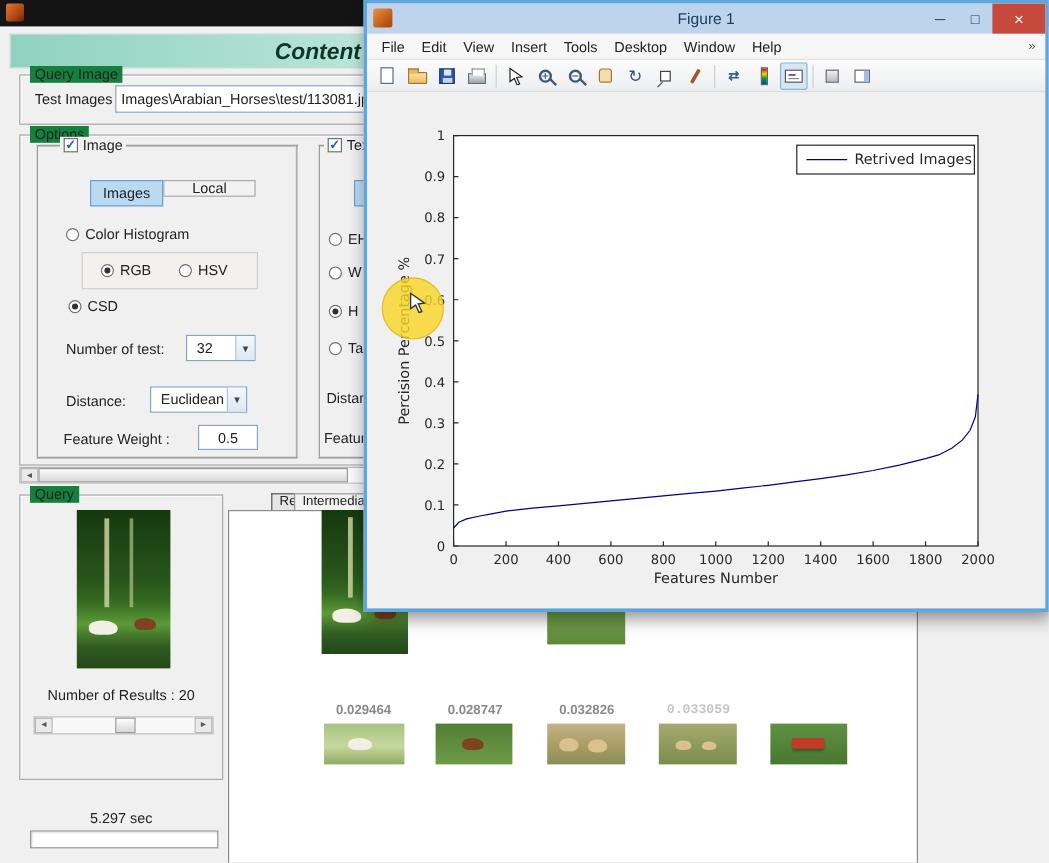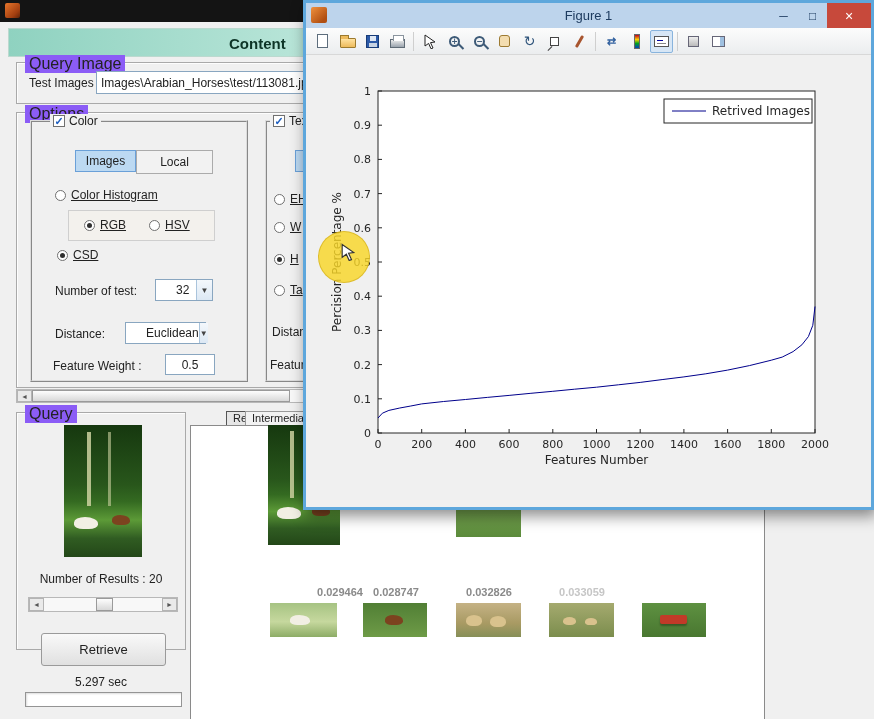--- a/index.html
+++ b/index.html
@@ -13,41 +13,41 @@
 
   
   #app { position: absolute; inset: 0; }
   .top-titlebar { position: absolute; left:0; top:0; width:874px; height:22px; background:#141414; }
   .app-icon { position:absolute; left:5px; top:3px; width:15px; height:15px; border-radius:2px;
               background: linear-gradient(135deg,#e8762c 0%,#a33f10 70%,#5f2408 100%); }
   .header-band { position:absolute; left:8px; top:28px; width:858px; height:29px;
                  background: linear-gradient(90deg,#8fd2c0 0%,#bfe8dc 40%,#ecf9f4 100%);
                  border:1px solid #bcd9cf; }
   .header-title { position:absolute; left:220px; top:0; height:29px; line-height:29px;
-                  font-weight:bold; font-size:15px; color:#0e3527; }
+                  font-weight:bold; font-size:19px; color:#0e3527;font-style:italic; }
 
   
   .gb { position:absolute; border:1px solid #a9a9a9; box-shadow: inset 1px 1px 0 #fdfdfd; }
-  .gb-label { position:absolute; top:-8px; left:8px; background:#8b5cf6; padding:0 4px; font-size:16px; color:#222; }
+  .gb-label { position:absolute; top:-8px; left:8px; background:#15803d; padding:0 4px; font-size:12px; color:#222; }
 
   .panel3d { position:absolute; background:#f0f0f0; border:2px ridge #dcdcdc; }
 
   .chk { position:absolute; display:flex; align-items:center; gap:4px; background:#f0f0f0; padding:0 3px; z-index:2; }
   .chk .box { width:12px; height:12px; background:#fff; border:1px solid #707070;
               font-size:11px; line-height:10px; font-weight:bold; color:#1f5fbf; text-align:center; }
-  .radio { position:absolute; display:flex; align-items:center; gap:5px;text-decoration:underline; }
+  .radio { position:absolute; display:flex; align-items:center; gap:5px; }
   .rb { width:11px; height:11px; border:1px solid #707070; border-radius:50%; background:#fff; position:relative; flex:0 0 auto; }
   .rb.sel::after { content:""; position:absolute; inset:2px; border-radius:50%; background:#2f2f2f; }
 
   .lbl { position:absolute; white-space:nowrap; }
   .edit { position:absolute; background:#fff; border:1px solid #89a6c0; display:flex; align-items:center;
           padding:0 4px; white-space:nowrap; overflow:hidden; }
   .edit.center { justify-content:center; }
   .dd { position:absolute; height:22px; background:#fff; border:1px solid #89a6c0; display:flex; align-items:stretch; }
-  .dd .val { flex:1; padding-left:20px; display:flex; align-items:center; }
+  .dd .val { flex:1; padding-left:8px; display:flex; align-items:center; }
   .dd .btn { width:16px; background:linear-gradient(#f4f8fc,#dce8f4); border-left:1px solid #aac4dc;
              display:flex; align-items:center; justify-content:center; font-size:8px; color:#444; }
 
   .segbtn { position:absolute; display:flex; align-items:center; justify-content:center; font-size:12px; }
   .segbtn.on  { background:#bcd9f2; border:1px solid #6aa0d8; }
   .segbtn.off { background:#f2f2f2; border:1px solid #ababab; }
 
   .pushbtn { position:absolute; background:linear-gradient(#f9f9f9,#e0e0e0); border:1px solid #9a9a9a;
              border-radius:3px; display:flex; align-items:center; justify-content:center; font-size:13px; color:#222; }
 
@@ -60,21 +60,21 @@
 
   .progress { position:absolute; background:#fff; border:1px solid #949494; box-shadow: inset 1px 1px 2px #ddd; }
 
   
   .tab { position:absolute; height:14px; line-height:12px; font-size:11px; padding:0 6px;
          border:1px solid #555; border-bottom:none; background:#e6e6e6; }
   .tab.t2 { border-color:#999; background:#f2f2f2; }
   .results-panel { position:absolute; left:190px; top:425px; width:575px; height:295px; background:#fff; border:1px solid #8a8a8a; }
 
   .score { position:absolute; width:62px; text-align:center; font-size:11px; font-weight:bold; color:#8a8a8a; }
-  .score.faint { color:#c6c6c6; }
+  .score.faint { color:#c6c6c6;font-family:Liberation Mono, monospace; }
 
   
   .photo { position:absolute; overflow:hidden; }
   .ph-forest { background:linear-gradient(180deg,#16380f 0%,#28561b 45%,#346a21 58%,#5c9a37 72%,#305c22 86%,#234718 100%); }
   .trunk { position:absolute; top:5%; width:4px; height:56%; background:#ccd1a0; opacity:.85; }
   .trunk.t2x { width:3px; opacity:.6; }
   .horse-w { position:absolute; width:24px; height:12px; background:#f2efe4; border-radius:55% 65% 45% 45%; }
   .horse-b { position:absolute; width:18px; height:10px; background:#7c431f; border-radius:55% 65% 45% 45%; }
   .th1 { background:linear-gradient(180deg,#a6c383 0%,#c6d89e 55%,#8dac66 100%); }
   .th2 { background:linear-gradient(180deg,#517f35 0%,#6e9b47 100%); }
@@ -159,24 +159,24 @@
     </div>
   </div>
 
   <div class="gb" style="left:16px;top:112px;width:690px;height:276px;">
     <span class="gb-label">Options</span>
   </div>
 
   <div class="panel3d" style="left:30px;top:120px;width:218px;height:262px;"></div>
   <span class="chk" style="left:50px;top:114px;">
     <span class="box">✓</span>
-    <span>Color</span>
+    <span>Image</span>
   </span>
   <div class="segbtn on" style="left:75px;top:150px;width:61px;height:22px;">Images</div>
-  <div class="segbtn off" style="left:136px;top:150px;width:77px;height:24px;">Local</div>
+  <div class="segbtn off" style="left:136px;top:150px;width:77px;height:14px;">Local</div>
 
   <span class="radio" style="left:55px;top:188px;">
     <span class="rb"></span>
     <span>Color Histogram</span>
   </span>
 
   <div class="panel3d" style="left:68px;top:210px;width:147px;height:31px;border:1px solid #cfcfcf;background:#f3f1ed;"></div>
   <span class="radio" style="left:84px;top:218px;">
     <span class="rb sel"></span>
     <span>RGB</span>
@@ -250,37 +250,36 @@
       <span class="horse-b" style="right:12px;bottom:32px;"></span>
     </div>
     <div class="lbl" style="left:0;top:159px;width:100%;text-align:center;">Number of Results :  20</div>
     <div class="slider" style="left:11px;top:184px;width:150px;height:15px;">
       <span class="sl-btn">◄</span>
       <span class="sl-track">
         <span class="sl-thumb" style="left:52px;width:17px;"></span>
       </span>
       <span class="sl-btn">►</span>
     </div>
-    <div class="pushbtn" style="left:24px;top:220px;width:125px;height:33px;">Retrieve</div>
     <div class="lbl" style="left:0;top:262px;width:100%;text-align:center;">5.297 sec</div>
     <div class="progress" style="left:8px;top:279px;width:157px;height:15px;"></div>
   </div>
 
   <div class="tab" style="left:190px;top:411px;margin-left:36px;">Results</div>
   <div class="tab t2" style="left:245px;top:411px;">Intermediate</div>
   <div class="results-panel"></div>
 
   <div class="photo ph-forest" style="left:268px;top:425px;width:72px;height:120px;">
     <span class="trunk" style="left:30%;"></span>
     <span class="horse-w" style="left:9px;bottom:26px;"></span>
     <span class="horse-b" style="right:10px;bottom:29px;"></span>
   </div>
   <div class="photo t-part" style="left:456px;top:497px;width:65px;height:40px;"></div>
 
-  <div class="score" style="left:272px;top:586px;margin-left:37px;">0.029464</div>
+  <div class="score" style="left:272px;top:586px;">0.029464</div>
   <div class="score" style="left:365px;top:586px;">0.028747</div>
   <div class="score" style="left:458px;top:586px;">0.032826</div>
   <div class="score faint" style="left:551px;top:586px;">0.033059</div>
 
   <div class="photo th1" style="left:270px;top:603px;width:67px;height:34px;">
     <span class="horse-w" style="left:20px;top:12px;width:20px;height:10px;"></span>
   </div>
   <div class="photo th2" style="left:363px;top:603px;width:64px;height:34px;">
     <span class="horse-b" style="left:22px;top:12px;"></span>
   </div>
@@ -301,20 +300,31 @@
   <div class="fig-titlebar">
     <div class="fig-ticon"></div>
     <div class="fig-title">Figure 1</div>
     <div class="cap-btns">
       <div class="cap">─</div>
       <div class="cap">□</div>
       <div class="cap close">×</div>
     </div>
   </div>
 
+  <div class="fig-menubar">
+    <span class="menu">File</span>
+    <span class="menu">Edit</span>
+    <span class="menu">View</span>
+    <span class="menu">Insert</span>
+    <span class="menu">Tools</span>
+    <span class="menu">Desktop</span>
+    <span class="menu">Window</span>
+    <span class="menu">Help</span>
+    <span class="chev">»</span>
+  </div>
 
   <div class="fig-toolbar">
     <div class="tbi">
         <i class="g-new"></i>
       </div>
     <div class="tbi">
         <i class="g-open"></i>
       </div>
     <div class="tbi">
         <i class="g-save"></i>

